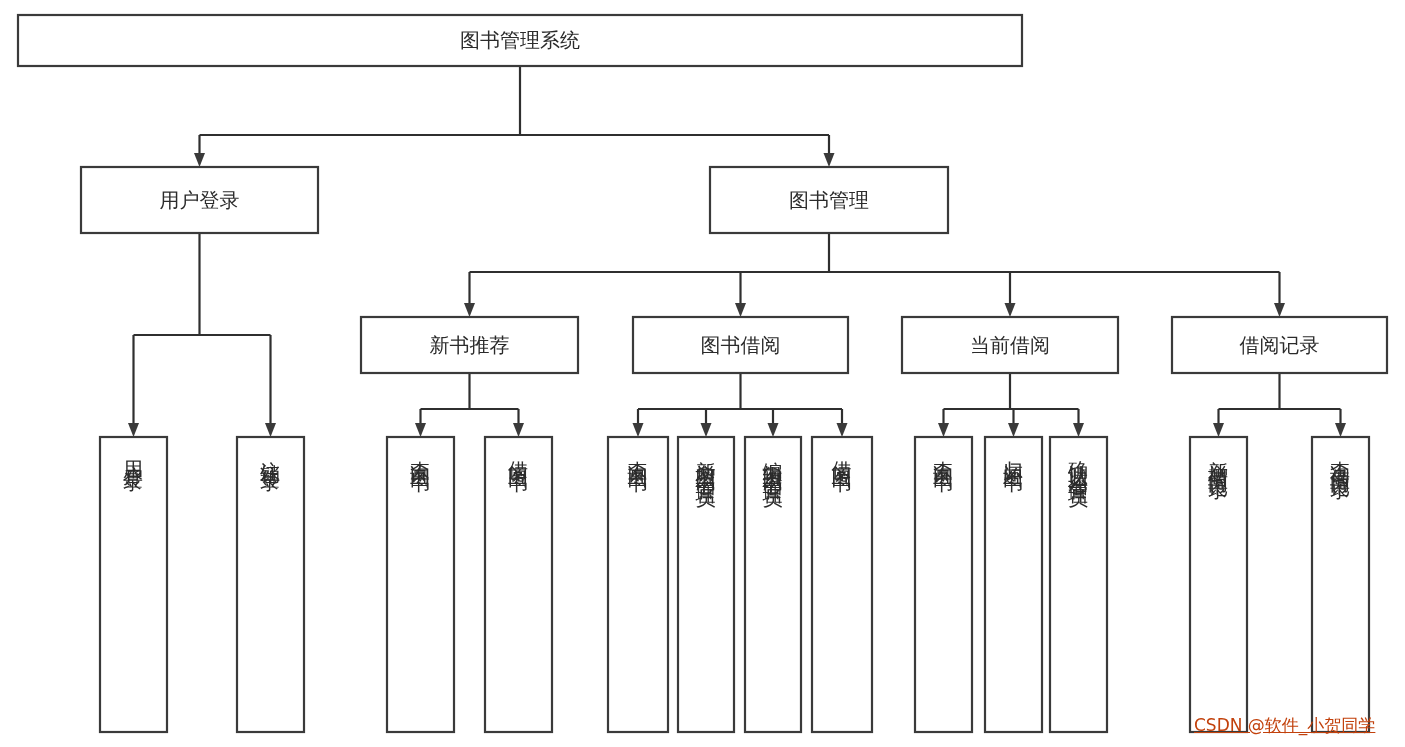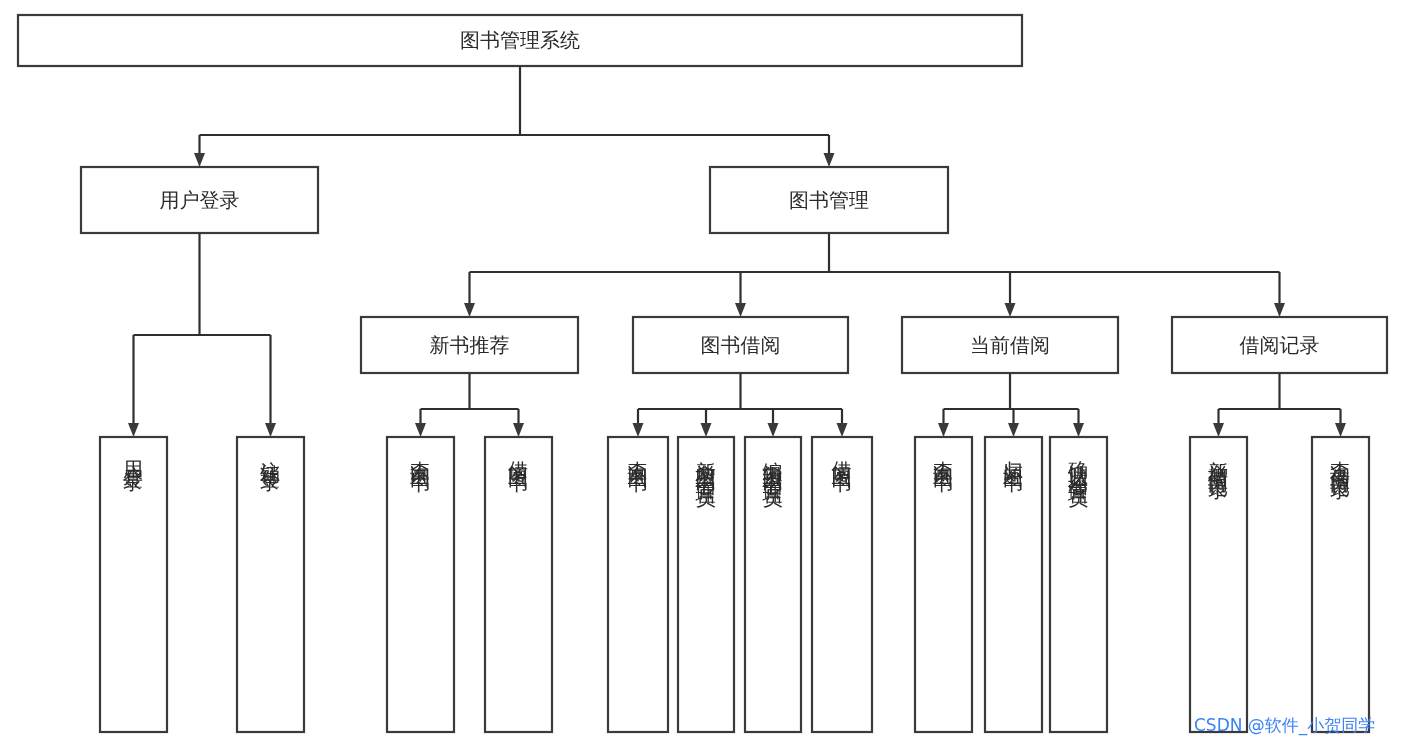--- a/index.html
+++ b/index.html
@@ -64,23 +64,24 @@
     font-size: 20px;
     line-height: 1.0;
     color: #2b2b2b;
     letter-spacing: 4px;
     white-space: nowrap;
   }
   .watermark {
     position: absolute;
     font-family: "DejaVu Sans", "Liberation Sans", sans-serif;
     font-size: 17px;
-    color: #3b82f6;
+    color: #c2410c;
     white-space: nowrap;
     pointer-events: none;
+    text-decoration: underline;
   }
 </style>
 </head>
 <body>
 
 <div id="diagram-root">
 
   <svg class="canvas" viewBox="0 0 1405 747">
     <defs></defs>
     <g id="links-layer">

